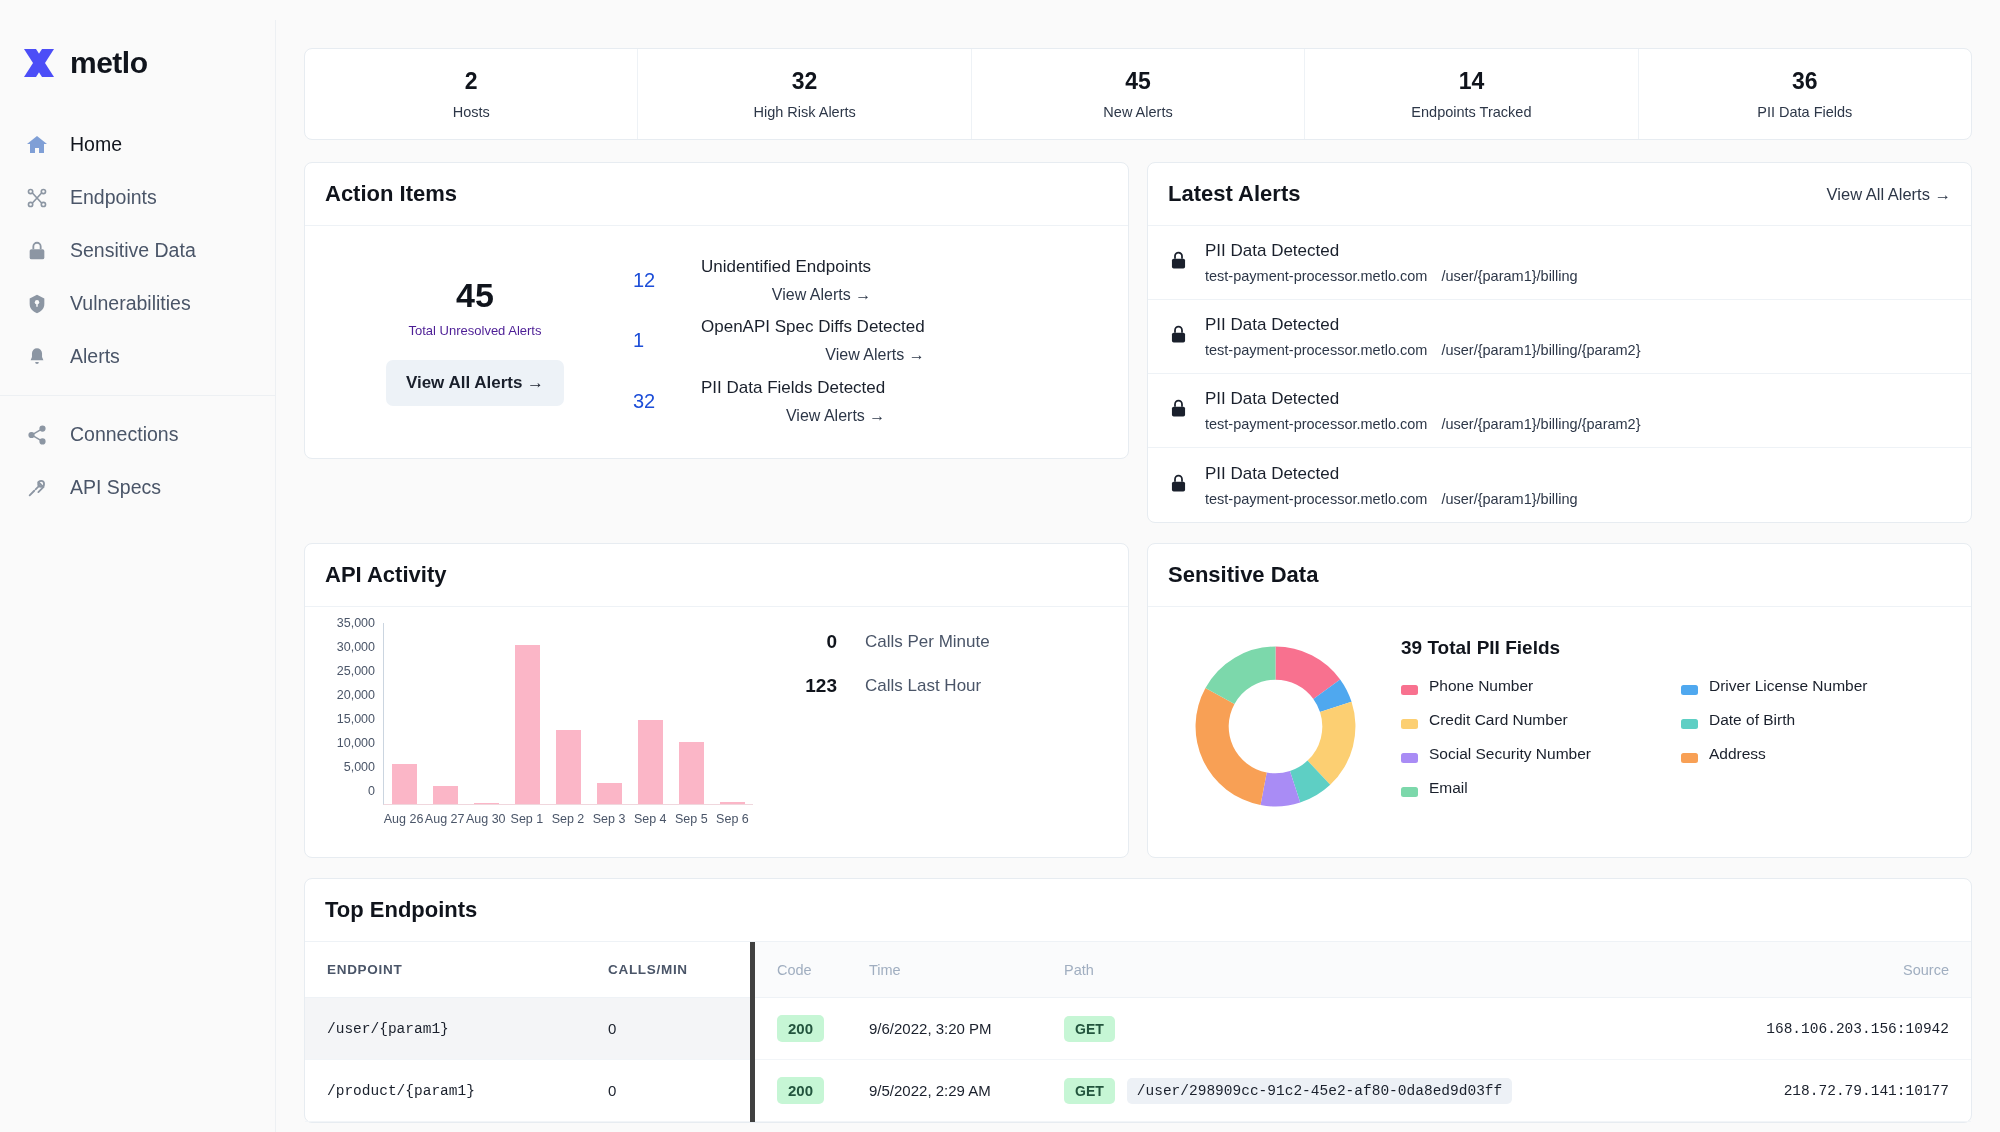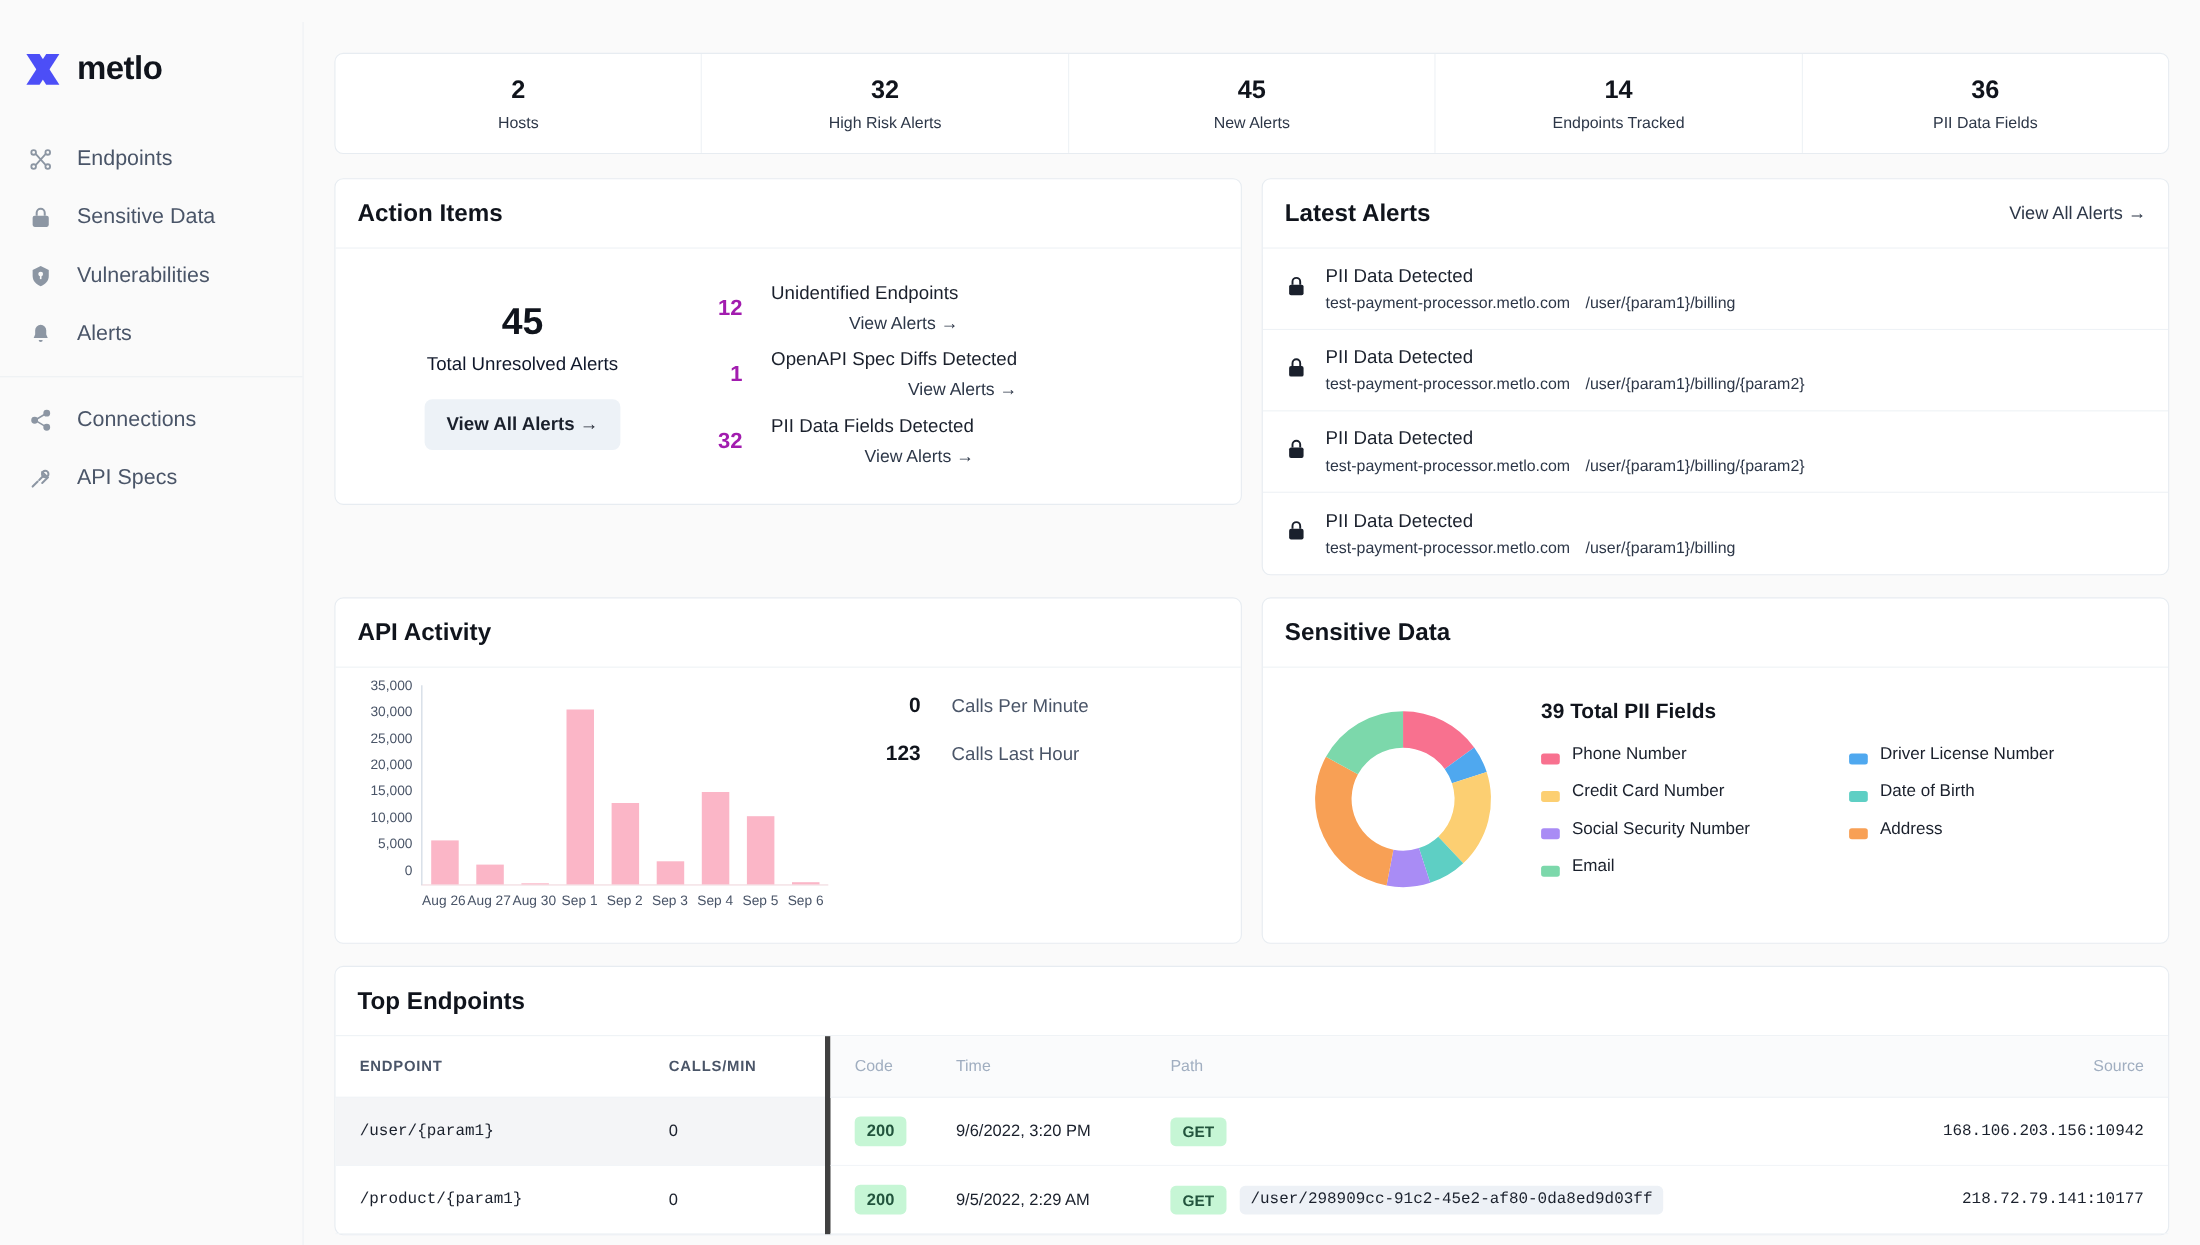--- a/index.html
+++ b/index.html
@@ -63,30 +63,30 @@
   .row { display: flex; gap: 18px; margin-bottom: 20px; }
   .col { flex: 1; min-width: 0; }
 
   
   .action-body { display: flex; padding: 24px 20px 26px 20px; min-height: 232px; }
   .action-left {
     width: 300px; display: flex; flex-direction: column;
     align-items: center; justify-content: center; gap: 8px;
   }
   .big-num { font-size: 34px; font-weight: 700; color: #10141c; }
-  .big-label { font-size: 17px; color: #0f172a; }
+  .big-label { font-size: 13px; color: #4c1d95; }
   .btn-soft {
     margin-top: 14px; background: #edf2f7; color: #1a202c;
     border: none; border-radius: 7px; padding: 13px 20px;
     font-size: 17px; font-weight: 700; cursor: pointer;
     font-family: "Liberation Sans", sans-serif;
   }
   .action-right { flex: 1; display: flex; flex-direction: column; justify-content: space-around; padding-left: 8px; }
   .ai-row { display: flex; align-items: center; gap: 26px; padding: 6px 0; }
-  .ai-count { width: 42px; text-align: right; font-size: 20px; font-weight: 700; color: #a21caf; }
+  .ai-count { width: 42px; text-align: left; font-size: 20px; font-weight: 400; color: #1d4ed8; }
   .ai-main { display: flex; flex-direction: column; gap: 9px; }
   .ai-title { font-size: 17px; color: #1a202c; }
   .ai-link { font-size: 16px; color: #2d3748; cursor: pointer; text-align: right; }
 
   
   .alerts-list { }
   .alert-row {
     display: flex; align-items: center; gap: 16px;
     padding: 14px 20px; border-bottom: 1px solid #eef2f6;
     min-height: 74px; cursor: pointer;
@@ -185,20 +185,28 @@
       <span class="brand-mark">
         <svg width="34" height="34" viewBox="0 0 34 34">
           <path d="M2 3 L14 3 L32 31 L20 31 Z" fill="#4c4ef7"></path>
           <path d="M32 3 L20 3 L2 31 L14 31 Z" fill="#4c4ef7"></path>
         </svg>
       </span>
       <span class="brand-name">metlo</span>
     </div>
 
     <div class="nav">
+      <div class="nav-item active">
+        <span class="nav-icon">
+          <svg width="24" height="24" viewBox="0 0 24 24" fill="#7f9fd6">
+              <path d="M12 3 L22 11 H19 V20 H14 V15 H10 V20 H5 V11 H2 Z"></path>
+            </svg>
+        </span>
+        <span>Home</span>
+      </div>
       <div class="nav-item">
         <span class="nav-icon">
           <svg width="22" height="22" viewBox="0 0 24 24" fill="none" stroke="#8c96a3" stroke-width="1.8">
             <circle cx="5" cy="5" r="2.3"></circle>
               <circle cx="19" cy="5" r="2.3"></circle>
             <circle cx="5" cy="19" r="2.3"></circle>
               <circle cx="19" cy="19" r="2.3"></circle>
             <path d="M7 6.5 L17 17.5 M17 6.5 L7 17.5"></path>
           </svg>
         </span>

